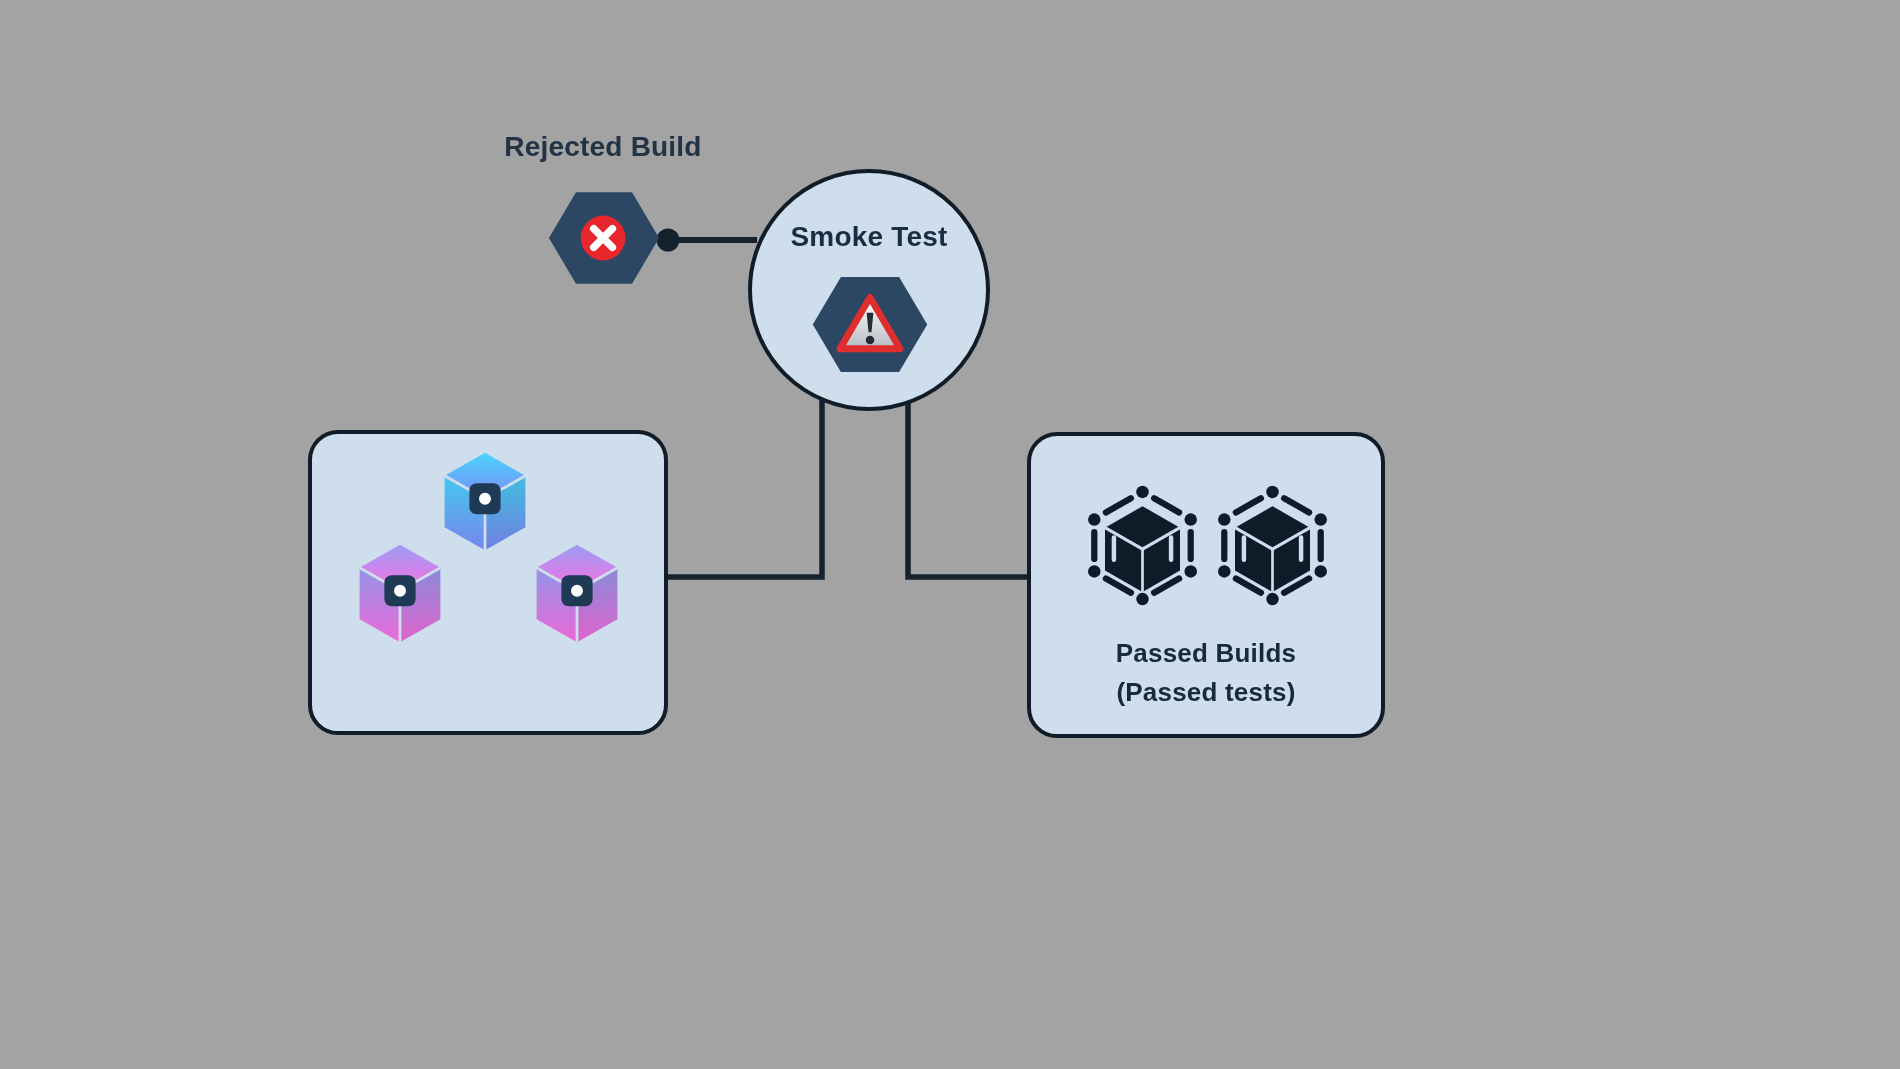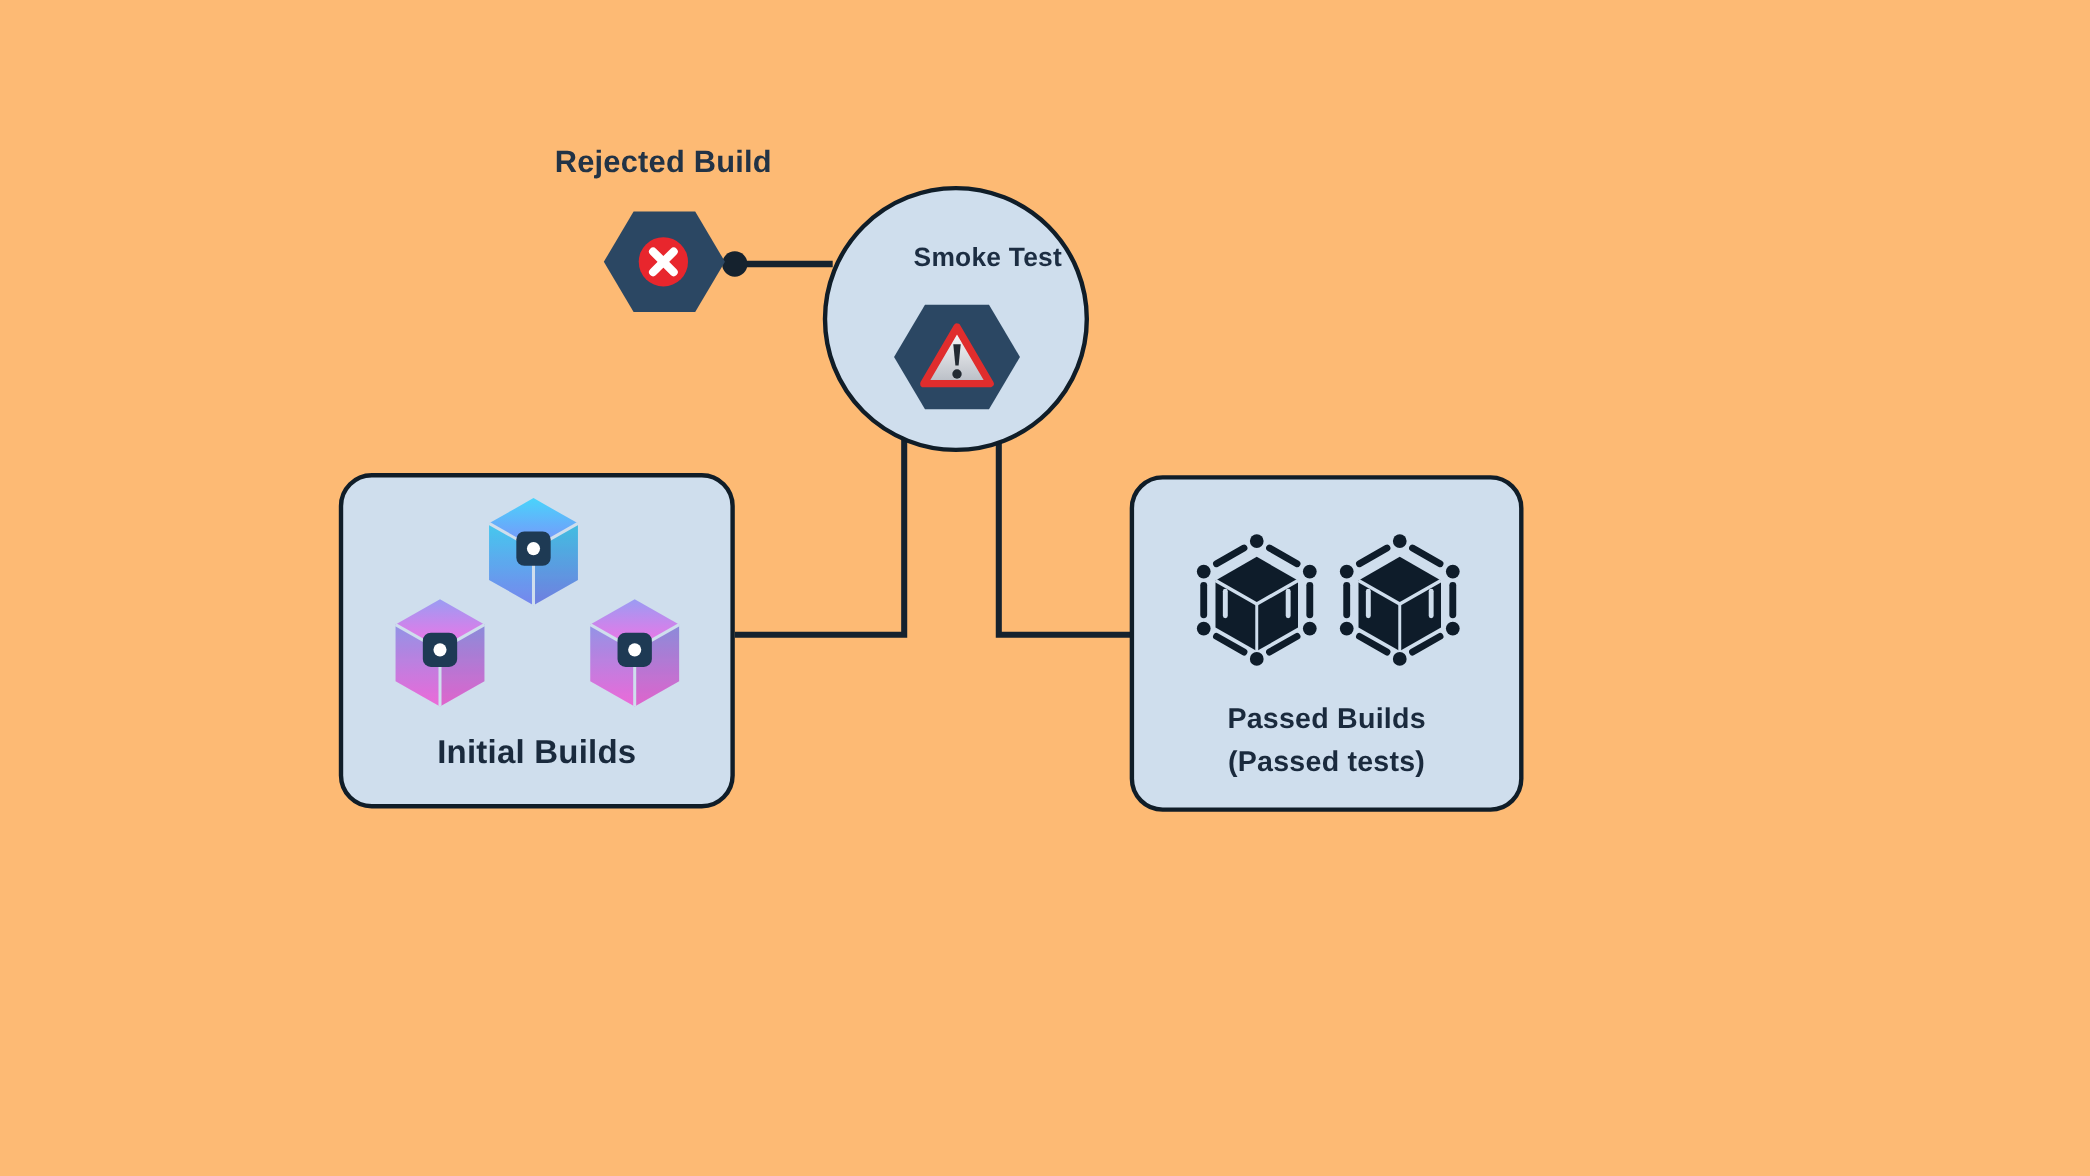--- a/index.html
+++ b/index.html
@@ -5,41 +5,41 @@
   html, body {
     margin: 0;
     padding: 0;
     background: #ececea;
     font-family: "Liberation Sans", sans-serif;
   }
   .canvas {
     position: relative;
     width: 1900px;
     height: 1069px;
-    background: #fdba74;
+    background: #a3a3a3;
     overflow: hidden;
   }
   .abs { position: absolute; }
 
   
   .node-label {
     position: absolute;
     font-weight: 700;
     color: #223346;
     letter-spacing: 0.2px;
     text-align: center;
     white-space: nowrap;
   }
   .rejected-label {
     left: 443px; top: 131px; width: 320px;
     font-size: 28px;
   }
   .smoke-label {
-    left: 778px; top: 221px; width: 240px;
-    font-size: 24px; color: #1c2d42;
+    left: 749px; top: 221px; width: 240px;
+    font-size: 28px; color: #1c2d42;
   }
   .initial-label {
     left: 318px; top: 668px; width: 340px;
     font-size: 30px; color: #1a2a3d;
   }
   .passed-label {
     left: 1037px; top: 634px; width: 338px;
     font-size: 26px; line-height: 39px; color: #1a2a3d;
   }
 
@@ -167,21 +167,20 @@
       <polygon points="6,27 50,52 50,108 6,83" fill="#000000" opacity="0.05"></polygon>
       <polygon points="94,27 50,52 50,108 94,83" fill="#000000" opacity="0.10"></polygon>
       <line x1="6" y1="27" x2="50" y2="52" stroke="#cfdeed" stroke-width="3"></line>
       <line x1="94" y1="27" x2="50" y2="52" stroke="#cfdeed" stroke-width="3"></line>
       <line x1="50" y1="52" x2="50" y2="108" stroke="#cfdeed" stroke-width="3"></line>
       <rect x="33" y="35" width="34" height="34" rx="8" fill="#1e3a54"></rect>
       <circle cx="50" cy="52" r="6.5" fill="#ffffff"></circle>
     </g>
   </svg>
 
-  <div class="node-label initial-label">Initial Builds</div>
 
   <div class="group-box passed-box"></div>
 
   <svg class="abs icon" style="left:1080px; top:483px;" width="125" height="125" viewBox="0 0 140 140">
     <g fill="#0e1c2a" stroke="none">
       <circle cx="70" cy="10" r="7"></circle>
       <circle cx="124" cy="41" r="7"></circle>
       <circle cx="124" cy="99" r="7"></circle>
       <circle cx="70" cy="130" r="7"></circle>
       <circle cx="16" cy="99" r="7"></circle>

